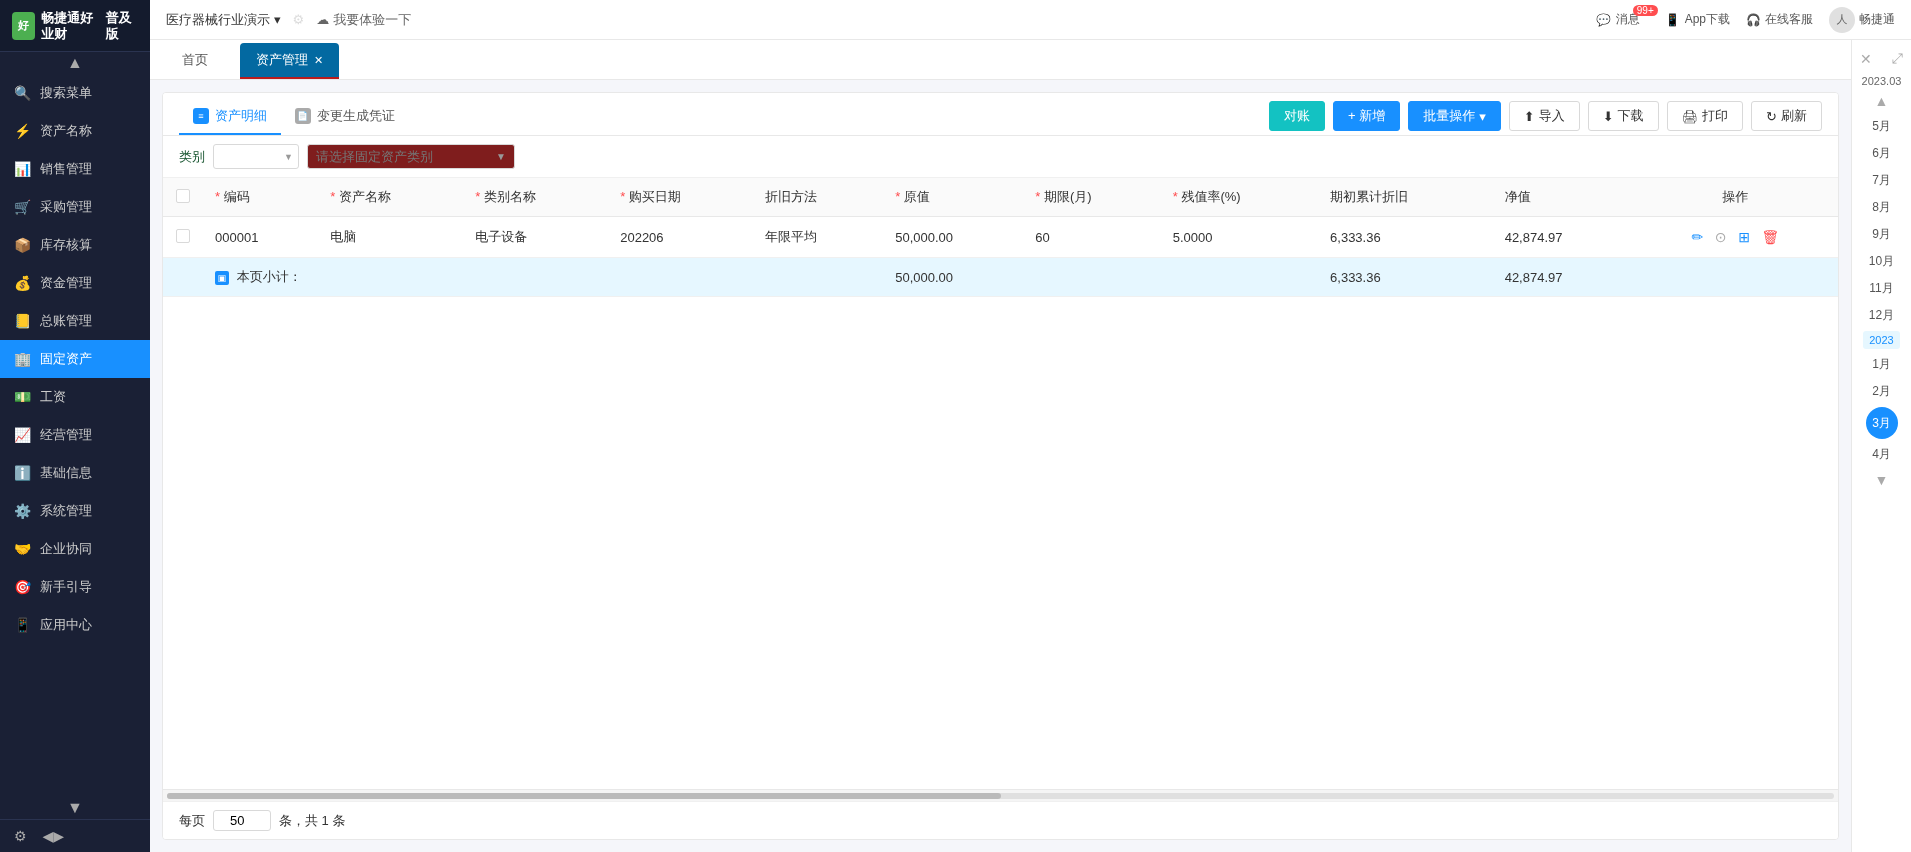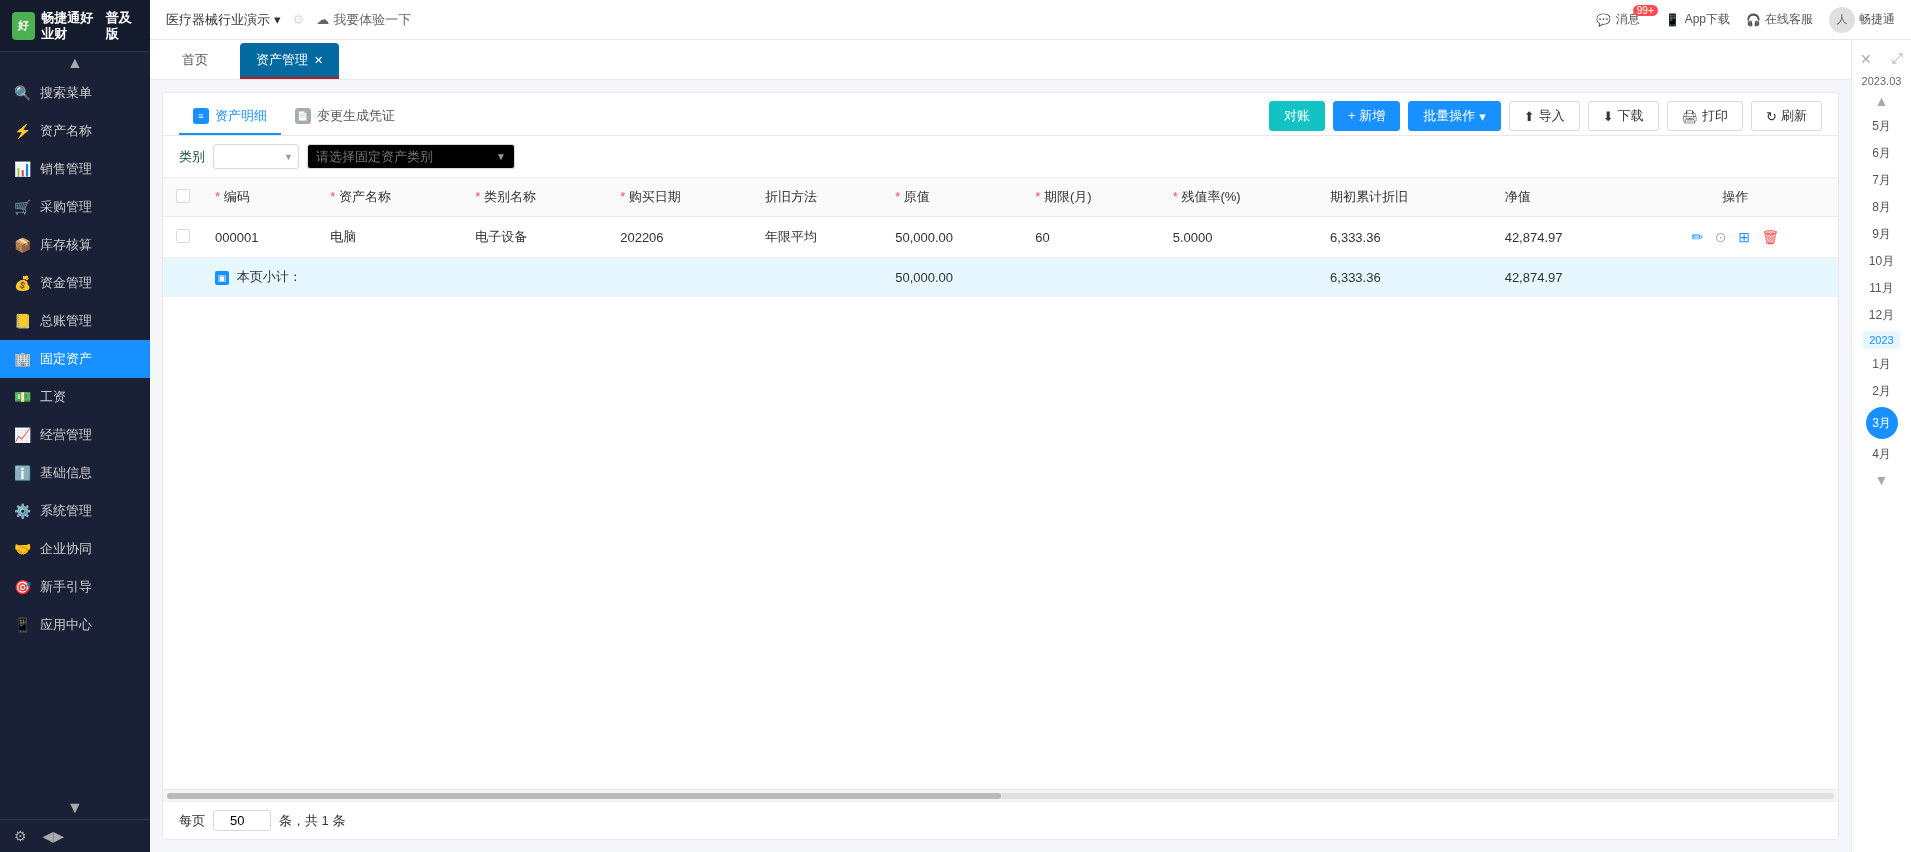--- a/index.html
+++ b/index.html
@@ -243,21 +243,21 @@
     }
     .filter-select-wrap::after {
       content: '▼'; position: absolute; right: 6px;
       font-size: 9px; color: #999; pointer-events: none;
     }
     .filter-input-wrap {
       display: flex; align-items: center;
       border: 1px solid #d9d9d9;
       border-radius: 3px;
       padding: 4px 8px;
-      background: #000000;
+      background: #7f1d1d;
       min-width: 200px;
       gap: 4px;
     }
     .filter-input {
       border: none; outline: none;
       font-size: 13px; color: #999;
       background: transparent;
       flex: 1;
     }
 

